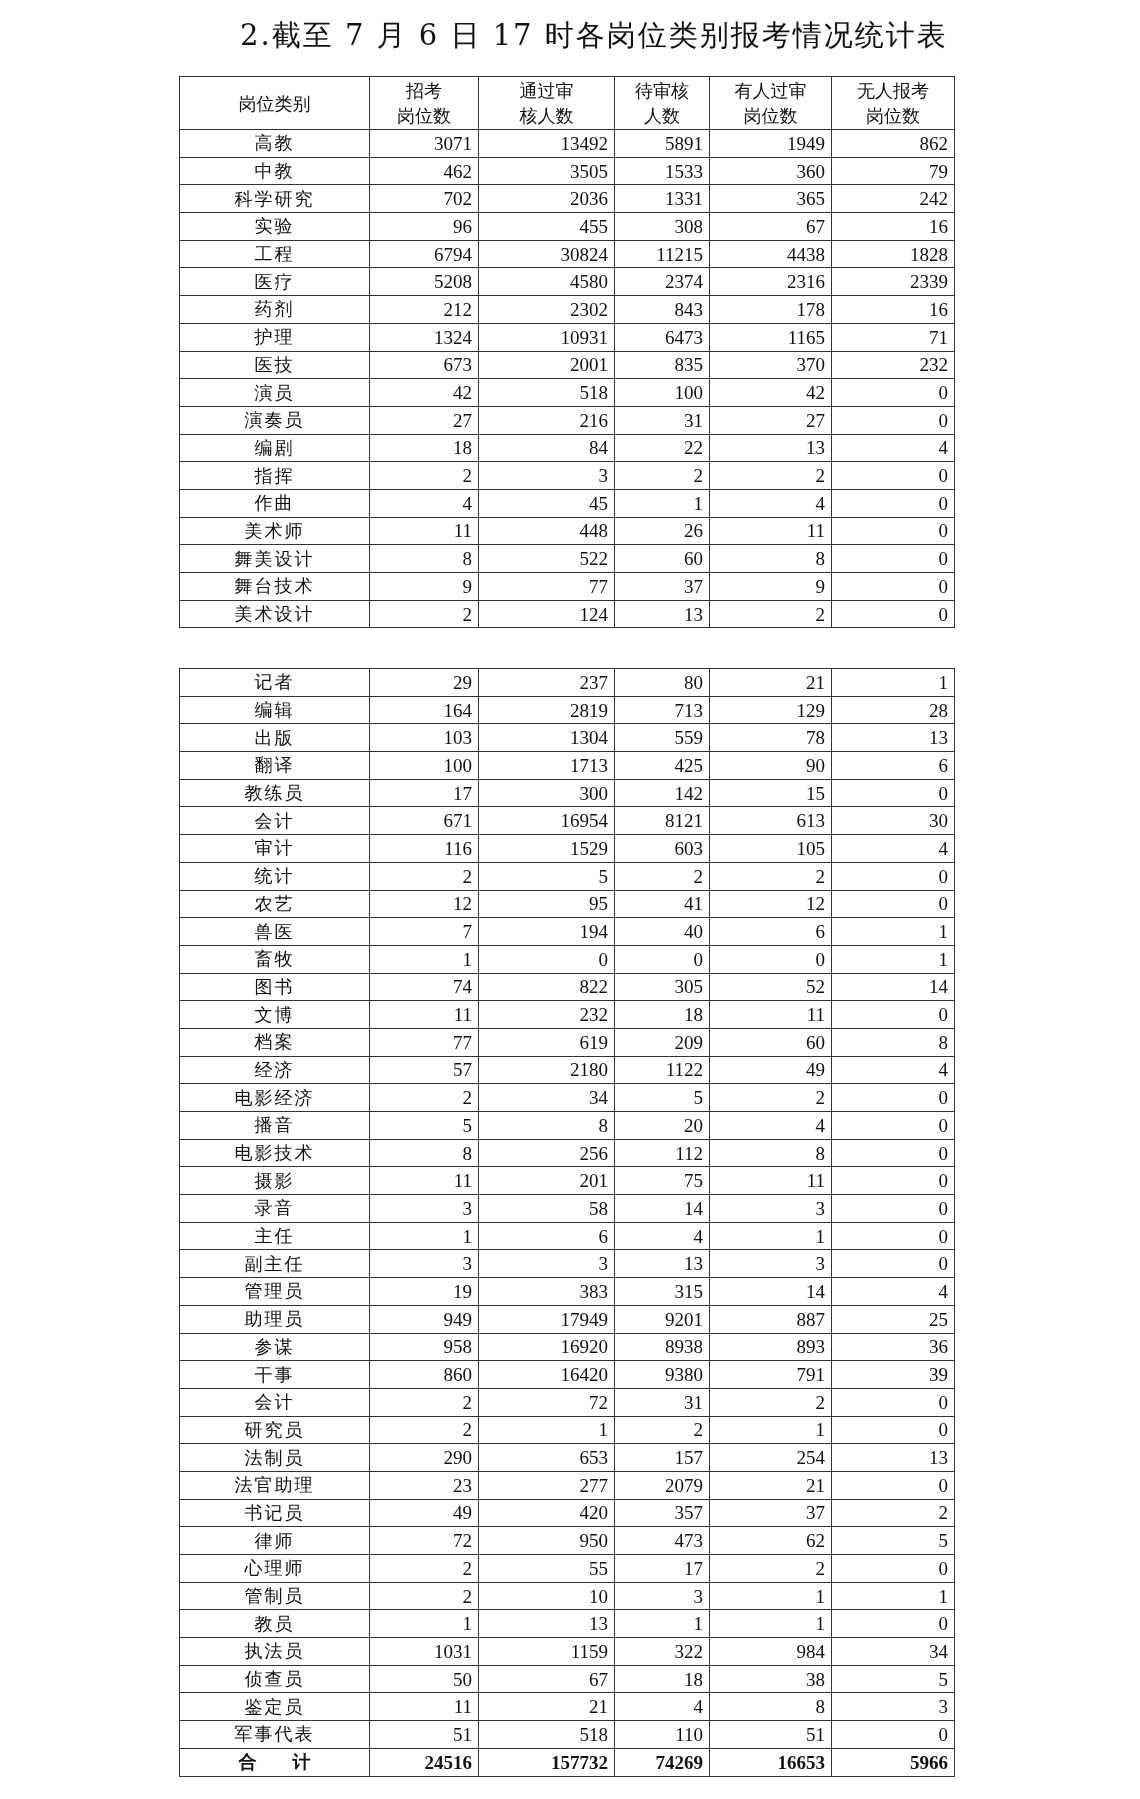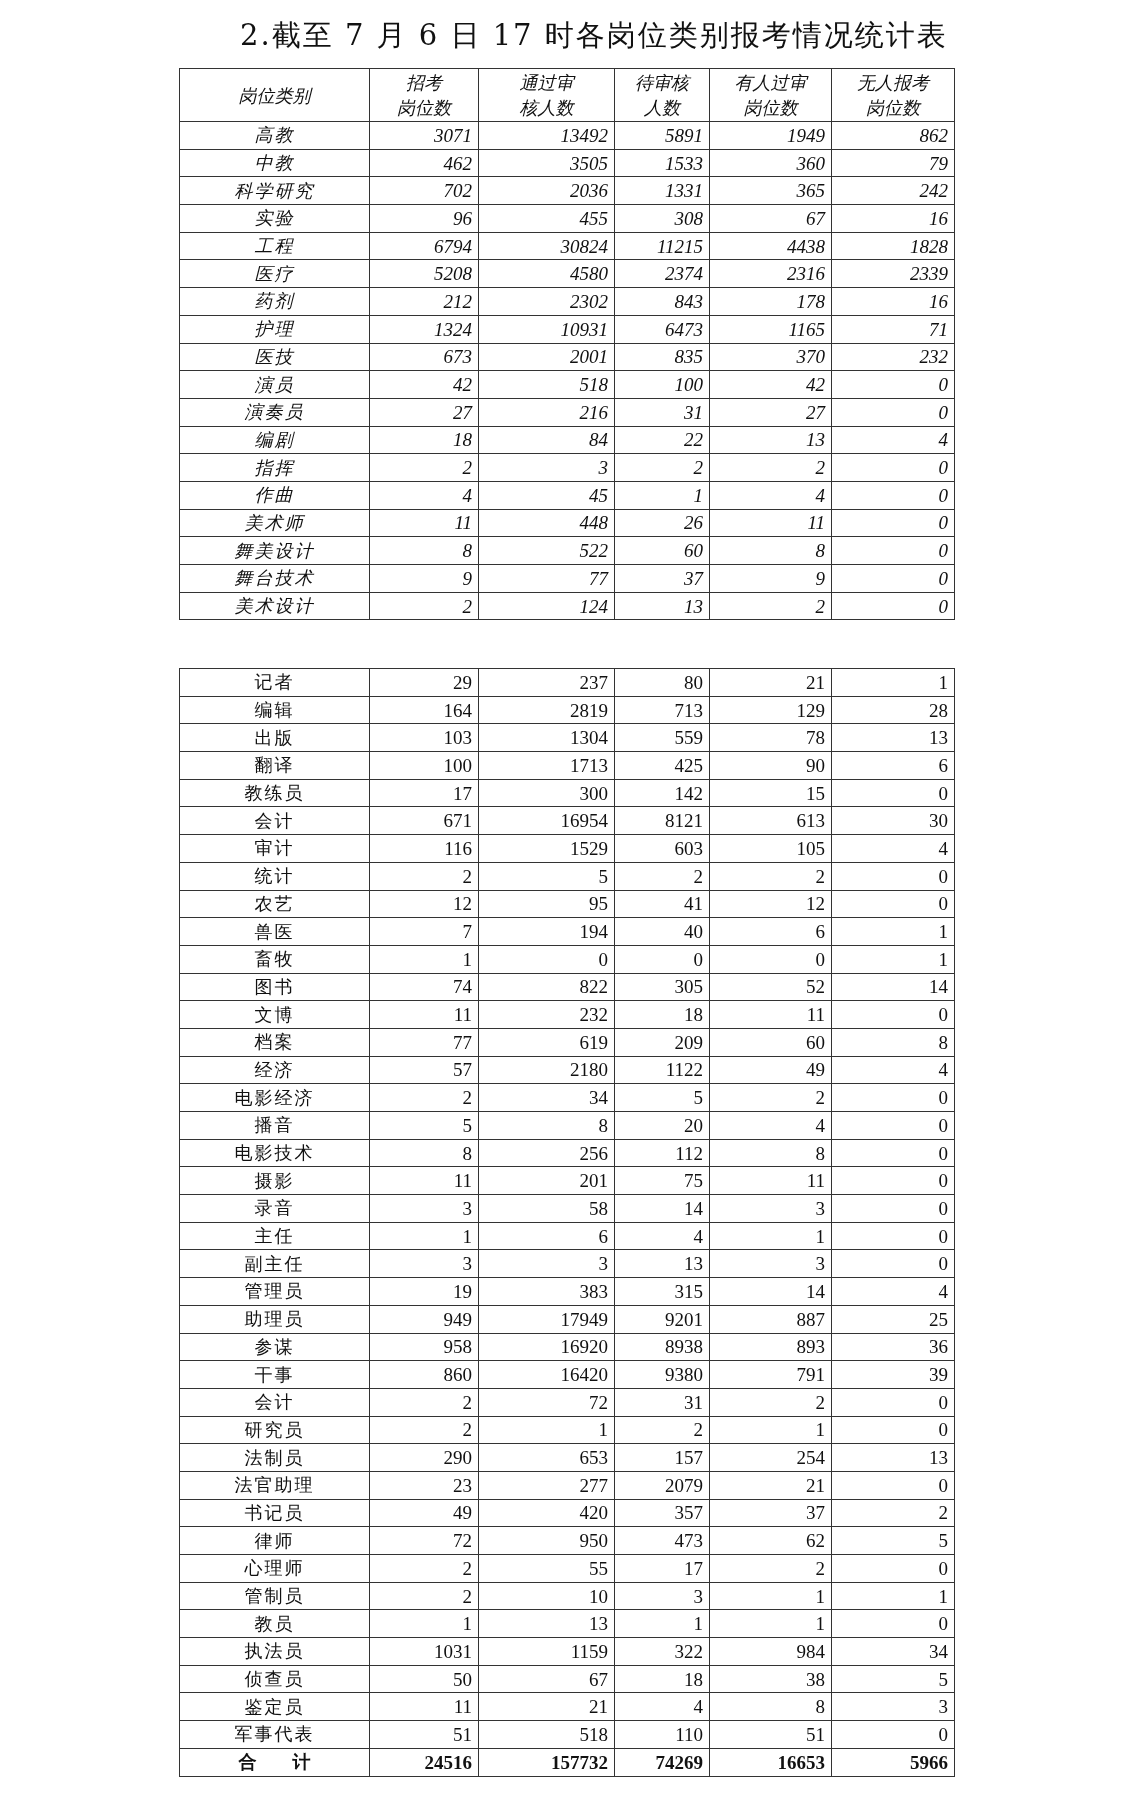--- a/index.html
+++ b/index.html
@@ -5,21 +5,21 @@
   html, body { margin: 0; padding: 0; background: #ffffff; }
   body { width: 1140px; height: 1799px; position: relative; overflow: hidden; font-family: "DejaVu Serif", "Liberation Serif", serif; color: #111; }
   .title { position: absolute; left: 196px; top: 16px; font-size: 29px; letter-spacing: 2px; white-space: nowrap; font-family: "DejaVu Serif", "Liberation Serif", serif; margin-left: 44px; }
   table { position: absolute; left: 179px; border-collapse: collapse; table-layout: fixed; width: 775px; }
   td, th { border: 1.3px solid #333; padding: 0 4px; height: 26.7px; font-size: 18px; line-height: 1; overflow: hidden; white-space: nowrap; }
   th { font-family: "DejaVu Sans", "Liberation Sans", sans-serif; font-weight: normal; font-size: 18px; text-align: center; height: 52px; line-height: 25px; white-space: normal; }
   td.cat { text-align: center; letter-spacing: 2px; }
   td.num { text-align: right; font-family: "Liberation Serif", "DejaVu Serif", serif; font-size: 19px; padding-right: 6px; }
   tr.total td { font-weight: bold; }
   tr.total td.cat { letter-spacing: 0; word-spacing: 0; }
-  #t1 { top: 68px; font-style: italic; }
+  #t1 { top: 76px; }
   #t2 { top: 668px; }
   col.c0 { width: 190px; } col.c1 { width: 109px; } col.c2 { width: 136px; }
   col.c3 { width: 95px; } col.c4 { width: 122px; } col.c5 { width: 123px; }
 </style>
 </head>
 <body>
 
 <div class="title">2.截至 7 月 6 日 17 时各岗位类别报考情况统计表</div>
 
 <table id="t1">

